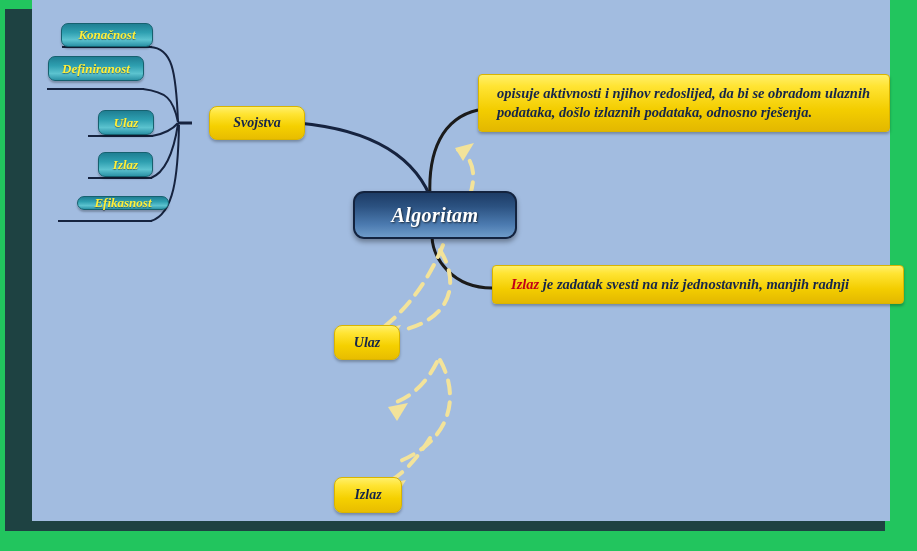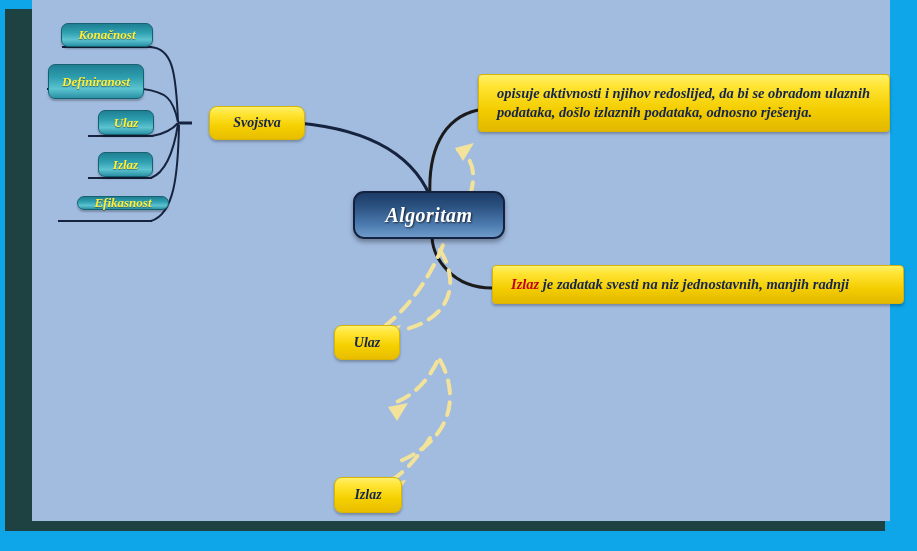--- a/index.html
+++ b/index.html
@@ -1,18 +1,18 @@
 <!DOCTYPE html>
 <html><head>
 <meta charset="utf-8">
 <style>
   html,body{margin:0;padding:0;background:#000;}
   body{width:917px;height:551px;overflow:hidden;font-family:"Liberation Serif",serif;}
 
-  #stage{position:relative;width:917px;height:551px;background:#0ea5e9;}
+  #stage{position:relative;width:917px;height:551px;background:#22c55e;}
 
   
   #frame{
     position:absolute;left:5px;top:9px;width:880px;height:522px;
     background:#1e4242;
   }
   
   #panel{
     position:absolute;left:32px;top:0px;width:858px;height:521px;
     background:#a2bce0;
@@ -130,21 +130,21 @@
       <polygon points="386,484 406,480 395,498"></polygon>
     </g>
   </svg>
 
   <div class="teal-rule" style="left:62px;top:46px;width:90px;"></div>
   <div class="node teal" style="left:61px;top:23px;width:92px;height:24px;">
     <span>Konačnost</span>
   </div>
 
   <div class="teal-rule" style="left:47px;top:88px;width:97px;"></div>
-  <div class="node teal" style="left:48px;top:64px;width:96px;height:35px;">
+  <div class="node teal" style="left:48px;top:56px;width:96px;height:25px;">
     <span>Definiranost</span>
   </div>
 
   <div class="teal-rule" style="left:88px;top:135px;width:65px;"></div>
   <div class="node teal" style="left:98px;top:110px;width:56px;height:25px;">
     <span>Ulaz</span>
   </div>
 
   <div class="teal-rule" style="left:88px;top:177px;width:64px;"></div>
   <div class="node teal" style="left:98px;top:152px;width:55px;height:25px;">
@@ -153,21 +153,21 @@
 
   <div class="teal-rule" style="left:58px;top:220px;width:94px;"></div>
   <div class="node teal" style="left:61px;top:196px;width:92px;height:14px;margin-left:16px;">
     <span>Efikasnost</span>
   </div>
 
   <div class="node yellow" style="left:189px;top:106px;width:96px;height:34px;margin-left:20px;">
     <span>Svojstva</span>
   </div>
 
-  <div class="node central" style="left:353px;top:191px;width:152px;height:48px;">
+  <div class="node central" style="left:353px;top:191px;width:164px;height:48px;">
     <span>Algoritam</span>
   </div>
 
   <div class="callout" style="position:absolute;left:478px;top:74px;width:378px;">
     <span>opisuje aktivnosti i njihov redoslijed, da bi se obradom ulaznih podataka, došlo izlaznih podataka, odnosno rješenja.</span>
   </div>
 
   <div class="callout" style="position:absolute;left:492px;top:265px;width:378px;">
     <span class="hl">Izlaz</span><span> je zadatak svesti na niz jednostavnih, manjih radnji</span>
   </div>

